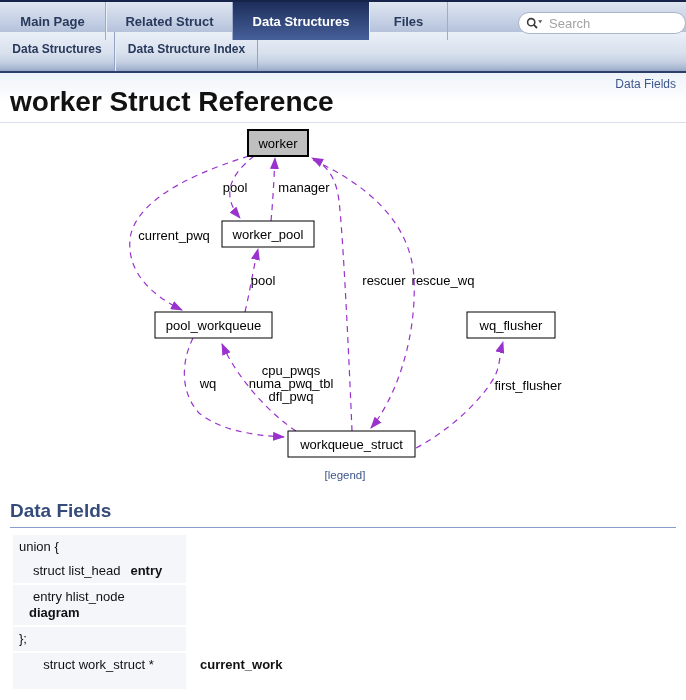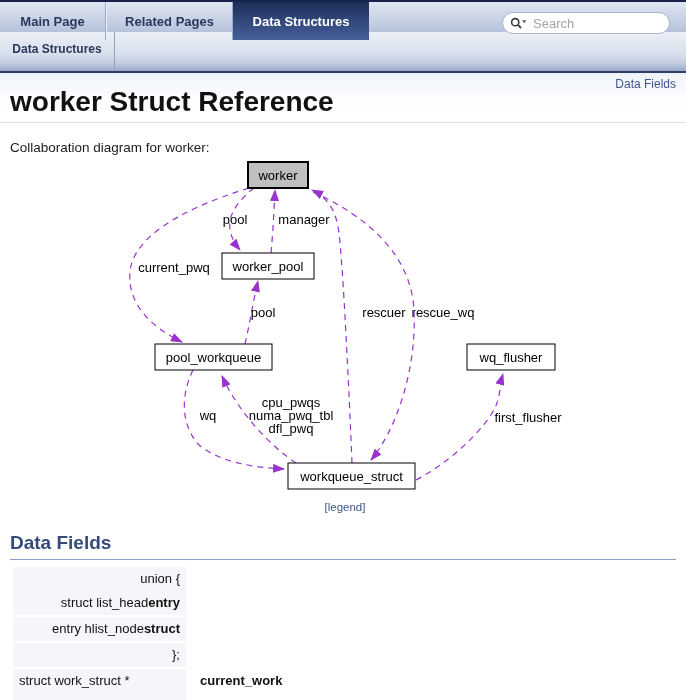--- a/index.html
+++ b/index.html
@@ -24,21 +24,21 @@
     border-right:1px solid #9DACC8; cursor:pointer;
   }
   .tab1 + .tab1 { border-left:1px solid #E9EDF5; }
   .tab1.w0 { width:106px; } .tab1.w1 { width:127px; }
   .tab1.w2 { width:136px; } .tab1.w3 { width:79px; }
   .tab1.active {
     background:linear-gradient(#1D2E5A, #2C4071 35%, #46609A);
     color:#fff; border-left:none; border-right:none;
   }
   .searchbox {
-    position:absolute; top:10px; right:16px;
+    position:absolute; top:10px; right:0;
     width:168px; height:22px;
     background:#fff; border:1px solid #A9B5CB; border-radius:11px;
     display:flex; align-items:center; padding:0 8px 0 7px;
   }
   .searchbox input {
     flex:1; min-width:0; border:none; outline:none; background:transparent;
     font-family:"Liberation Sans",sans-serif; font-size:13px; color:#444;
   }
   .searchbox input::placeholder { color:#A3A3A3; }
   .mag { margin-right:4px; flex:0 0 auto; }
@@ -81,66 +81,71 @@
 
   
   h2.groupheader {
     margin:16px 10px 0 10px; padding-bottom:5px;
     font-size:19px; font-weight:600; color:#354C7B;
     border-bottom:1px solid #879ECB;
   }
   .memtable { margin:7px 0 0 13px; font-size:13px; color:#111; }
   .mrow { display:flex; }
   .mrow.gap { margin-top:2px; }
-  .mleft { width:173px; background:#F4F6FA; padding:4px 6px; line-height:16px;text-align:right; }
-  .mleft.alignr { text-align:left; padding-right:8px; }
+  .mleft { width:173px; background:#F4F6FA; padding:4px 6px; line-height:16px; }
+  .mleft.alignr { text-align:center; padding-right:8px; }
   .mright { padding:4px 0 16px 14px; line-height:16px; font-weight:bold; }
   .indent { padding-left:14px; display:inline-block; }
-  .mname { font-weight:bold; }
+  .mname { font-weight:bold; margin-left:10px; }
 </style>
 </head>
 <body>
 
 <div class="navrow1">
   <div class="tabs1">
     <div class="tab1 w0">
       <span>Main Page</span>
     </div>
     <div class="tab1 w1">
-      <span>Related Pages</span>
+      <span>Related Struct</span>
     </div>
     <div class="tab1 w2 active">
       <span>Data Structures</span>
+    </div>
+    <div class="tab1 w3">
+      <span>Files</span>
     </div>
   </div>
   <div class="searchbox">
     <svg class="mag" width="17" height="13" viewBox="0 0 17 13">
       <circle cx="5.2" cy="5.2" r="3.6" fill="none" stroke="#3A3A3A" stroke-width="1.6"></circle>
       <line x1="7.9" y1="7.9" x2="11" y2="11" stroke="#3A3A3A" stroke-width="1.8"></line>
       <path d="M12.2 3.2 L16.2 3.2 L14.2 6.2 Z" fill="#555"></path>
     </svg>
     <input type="text" placeholder="Search" style="">
   </div>
 </div>
 
 <div class="navrow2">
   <div class="tab2 w0">
     <span>Data Structures</span>
   </div>
+  <div class="tab2 w1">
+    <span>Data Structure Index</span>
+  </div>
 </div>
 
 <div class="header">
   <div class="summary">
     <span class="slink">Data Fields</span>
   </div>
   <div class="title">worker Struct Reference</div>
 </div>
 
 <div>
-  <p class="caption">Collaboration diagram for worker:</p>
 
   <svg class="diagram" width="686" height="356" viewBox="0 0 686 356">
     <defs>
       <marker id="ah" viewBox="0 0 12 9" markerWidth="12" markerHeight="9" refX="11" refY="4.5" orient="auto" markerUnits="userSpaceOnUse">
         <path d="M0,0 L12,4.5 L0,9 Z" fill="#9A32CD"></path>
       </marker>
     </defs>
 
     <path class="edge" d="M 254,28 C 230,47 221,67 240,90" marker-end="url(#ah)"></path>
     <path class="edge" d="M 271,93 C 273,72 274,50 275,30" marker-end="url(#ah)"></path>
@@ -196,21 +201,21 @@
         <span>union {</span>
       </div>
     </div>
     <div class="mrow">
       <div class="mleft">
         <span class="indent">struct list_head</span><span class="mname">entry</span>
       </div>
     </div>
     <div class="mrow gap">
       <div class="mleft">
-        <span class="indent">entry hlist_node</span><span class="mname">struct</span>
+        <span class="indent">entry hlist_node</span><span class="mname">diagram</span>
       </div>
     </div>
     <div class="mrow gap">
       <div class="mleft">
         <span>};</span>
       </div>
     </div>
     <div class="mrow gap">
       <div class="mleft alignr">
         <span>struct work_struct *</span>

